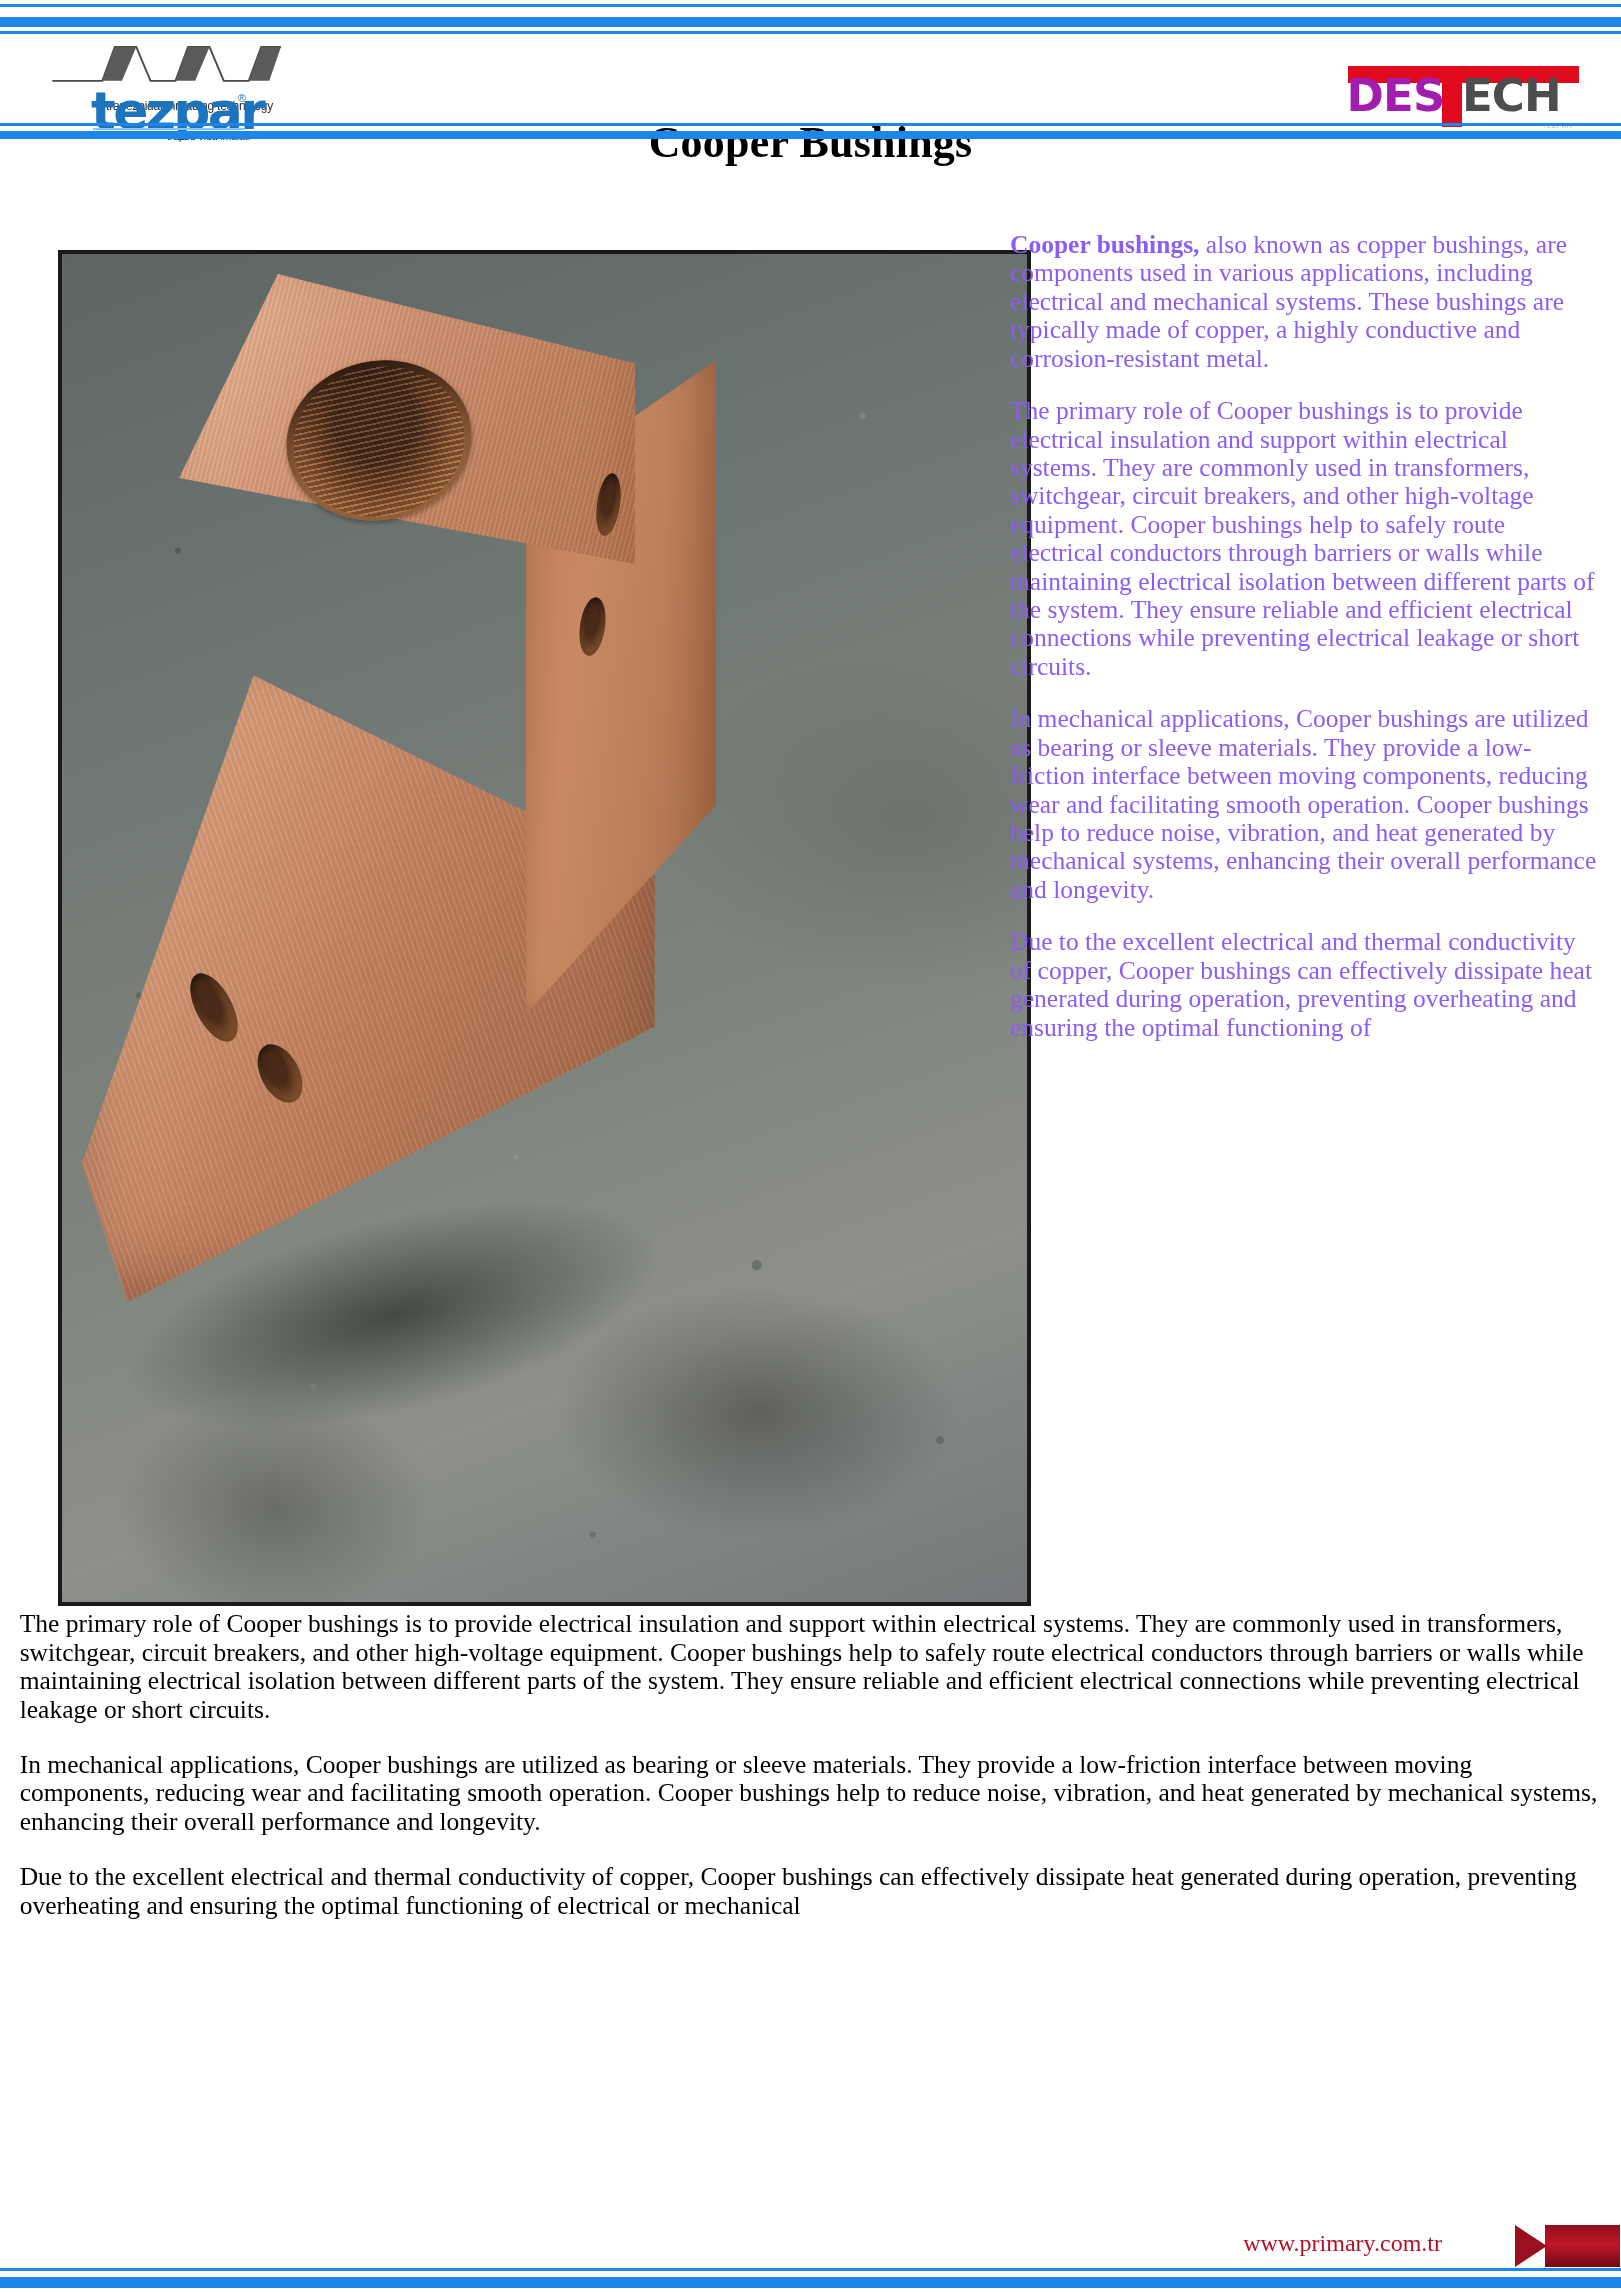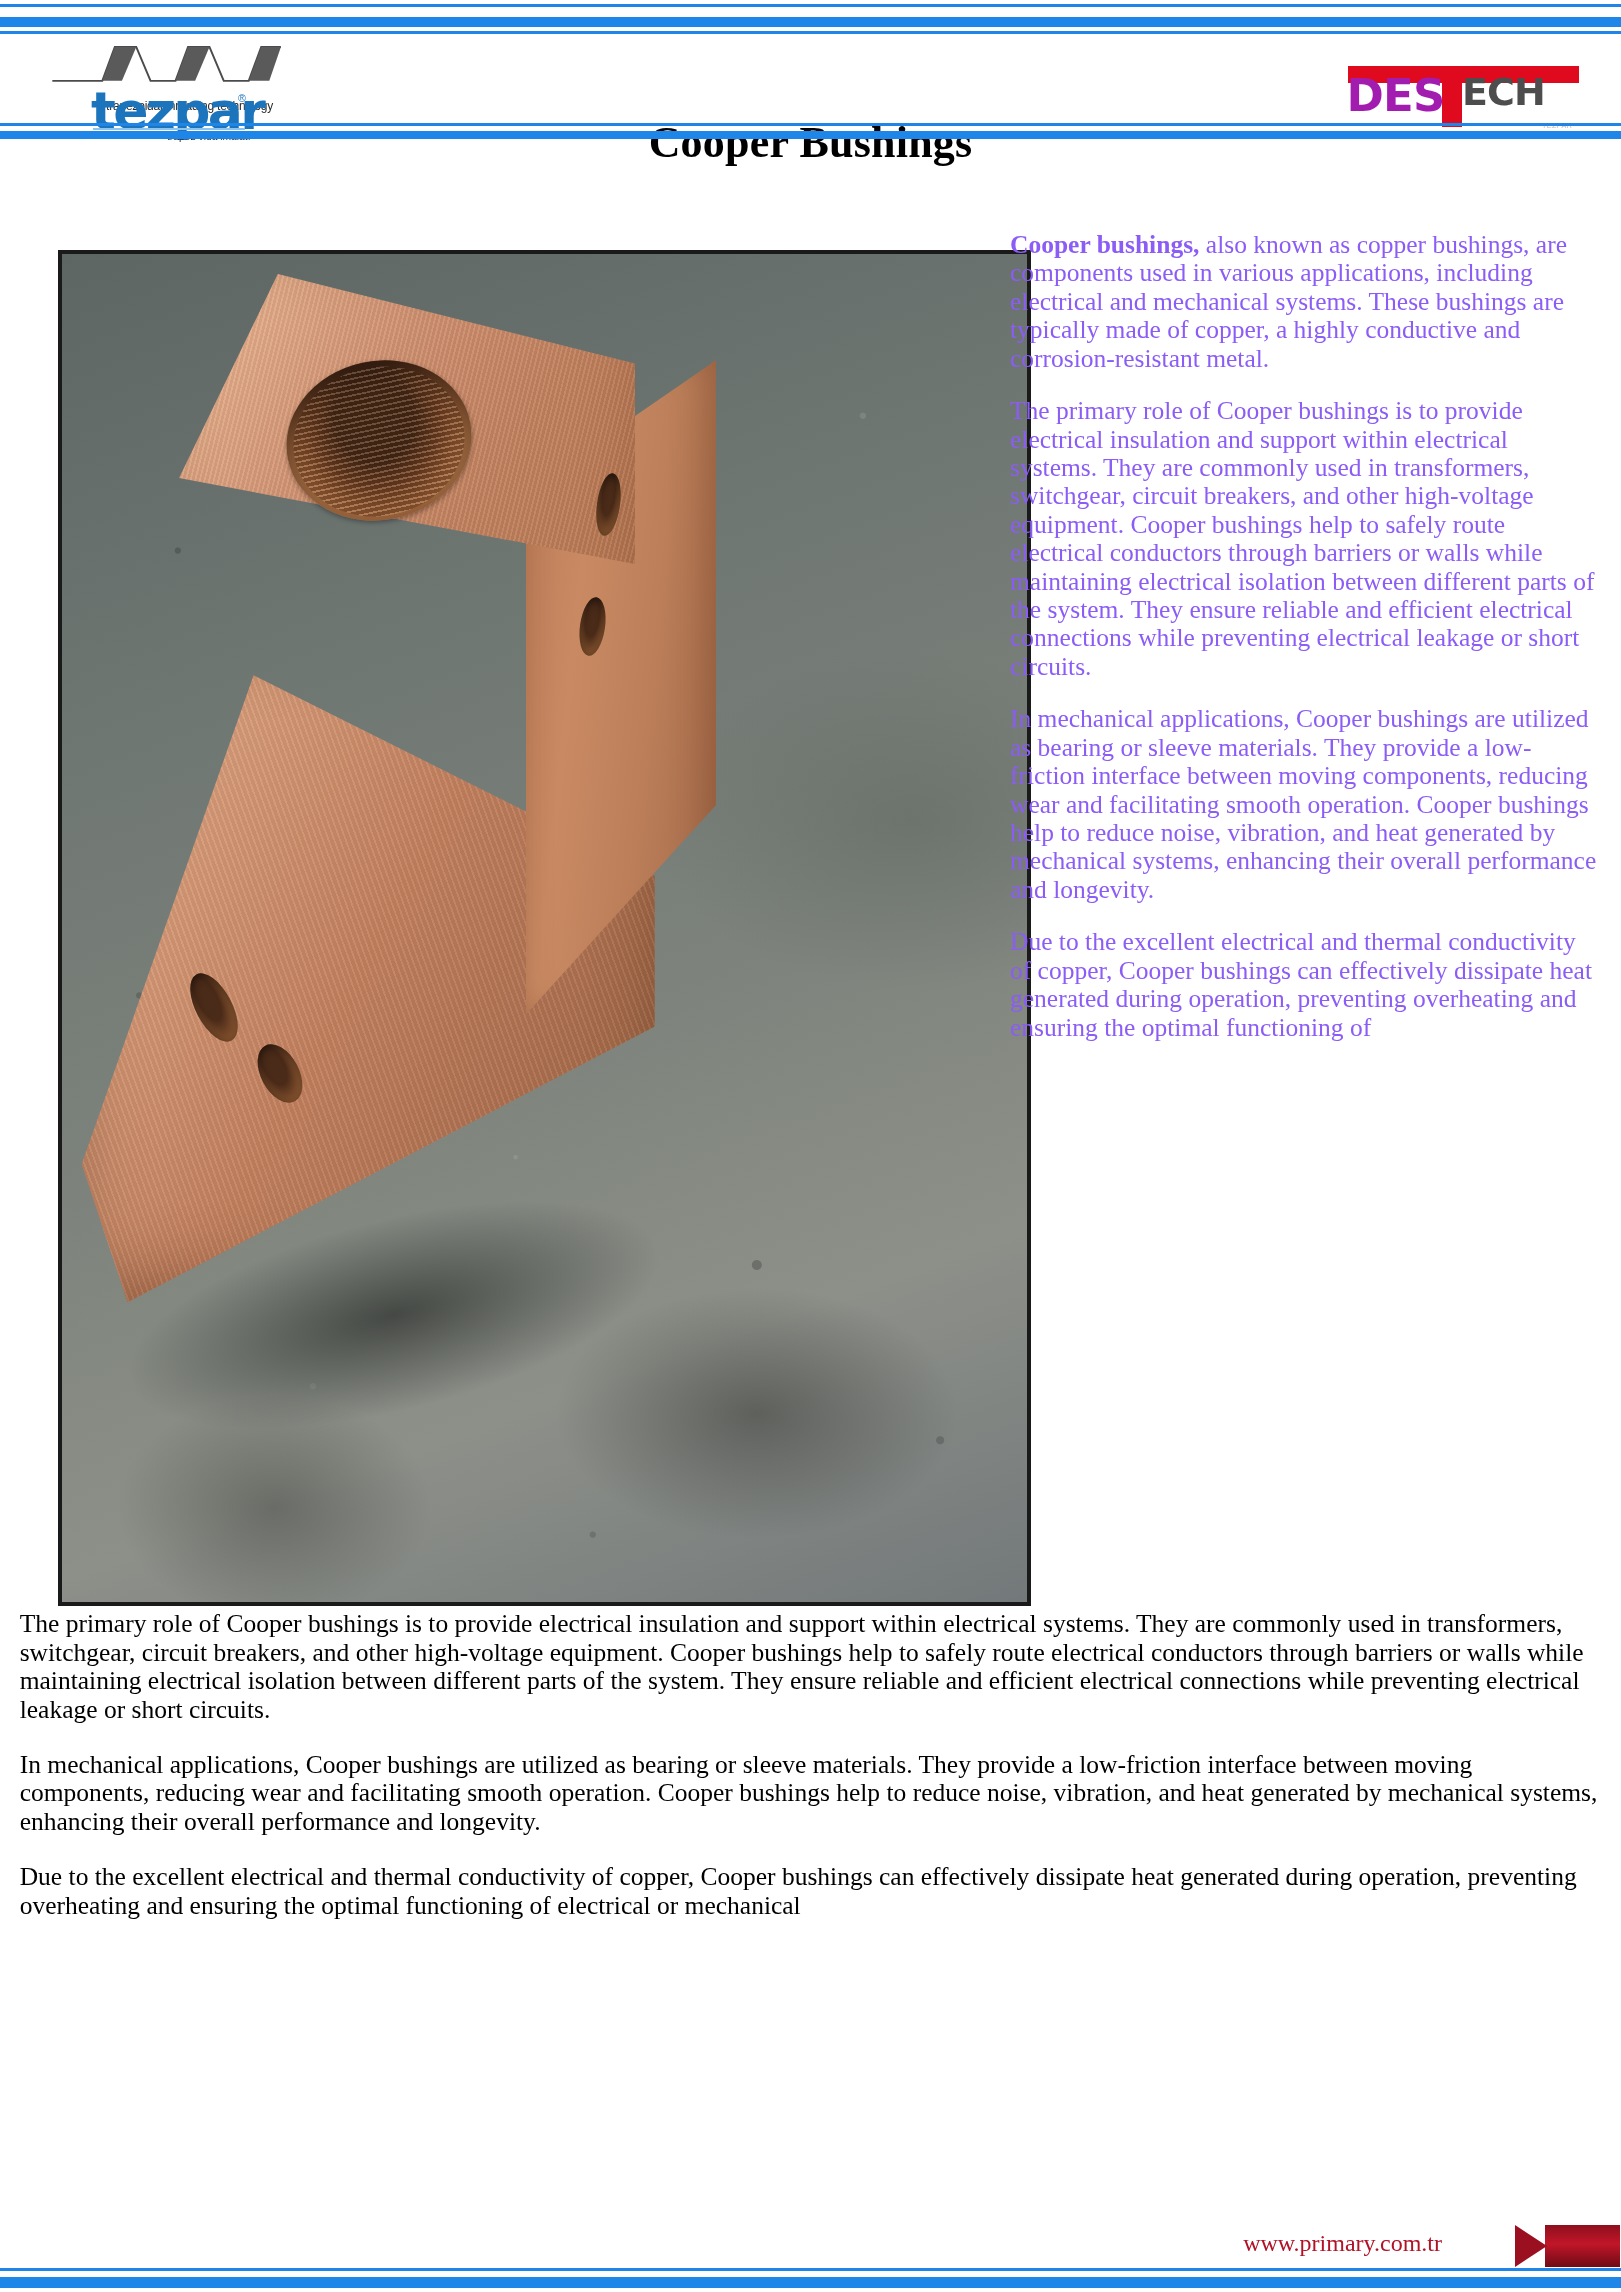--- a/index.html
+++ b/index.html
@@ -137,21 +137,21 @@
     font-size: 45px;
     font-weight: bold;
     color: #a21caf;
     letter-spacing: -0.9px;
     line-height: 1;
   }
   .dt-text-ech {
     position: absolute;
     left: 119px; top: 34px;
     font-family: "DejaVu Sans", "Liberation Sans", sans-serif;
-    font-size: 38px;
+    font-size: 45px;
     font-weight: bold;
     color: #4d4d4d;
     letter-spacing: -0.9px;
     line-height: 1;
   }
   .dt-sub {
     position: absolute;
     left: 199px; top: 82px;
     font-family: "Liberation Sans", sans-serif;
     font-size: 7.2px;

